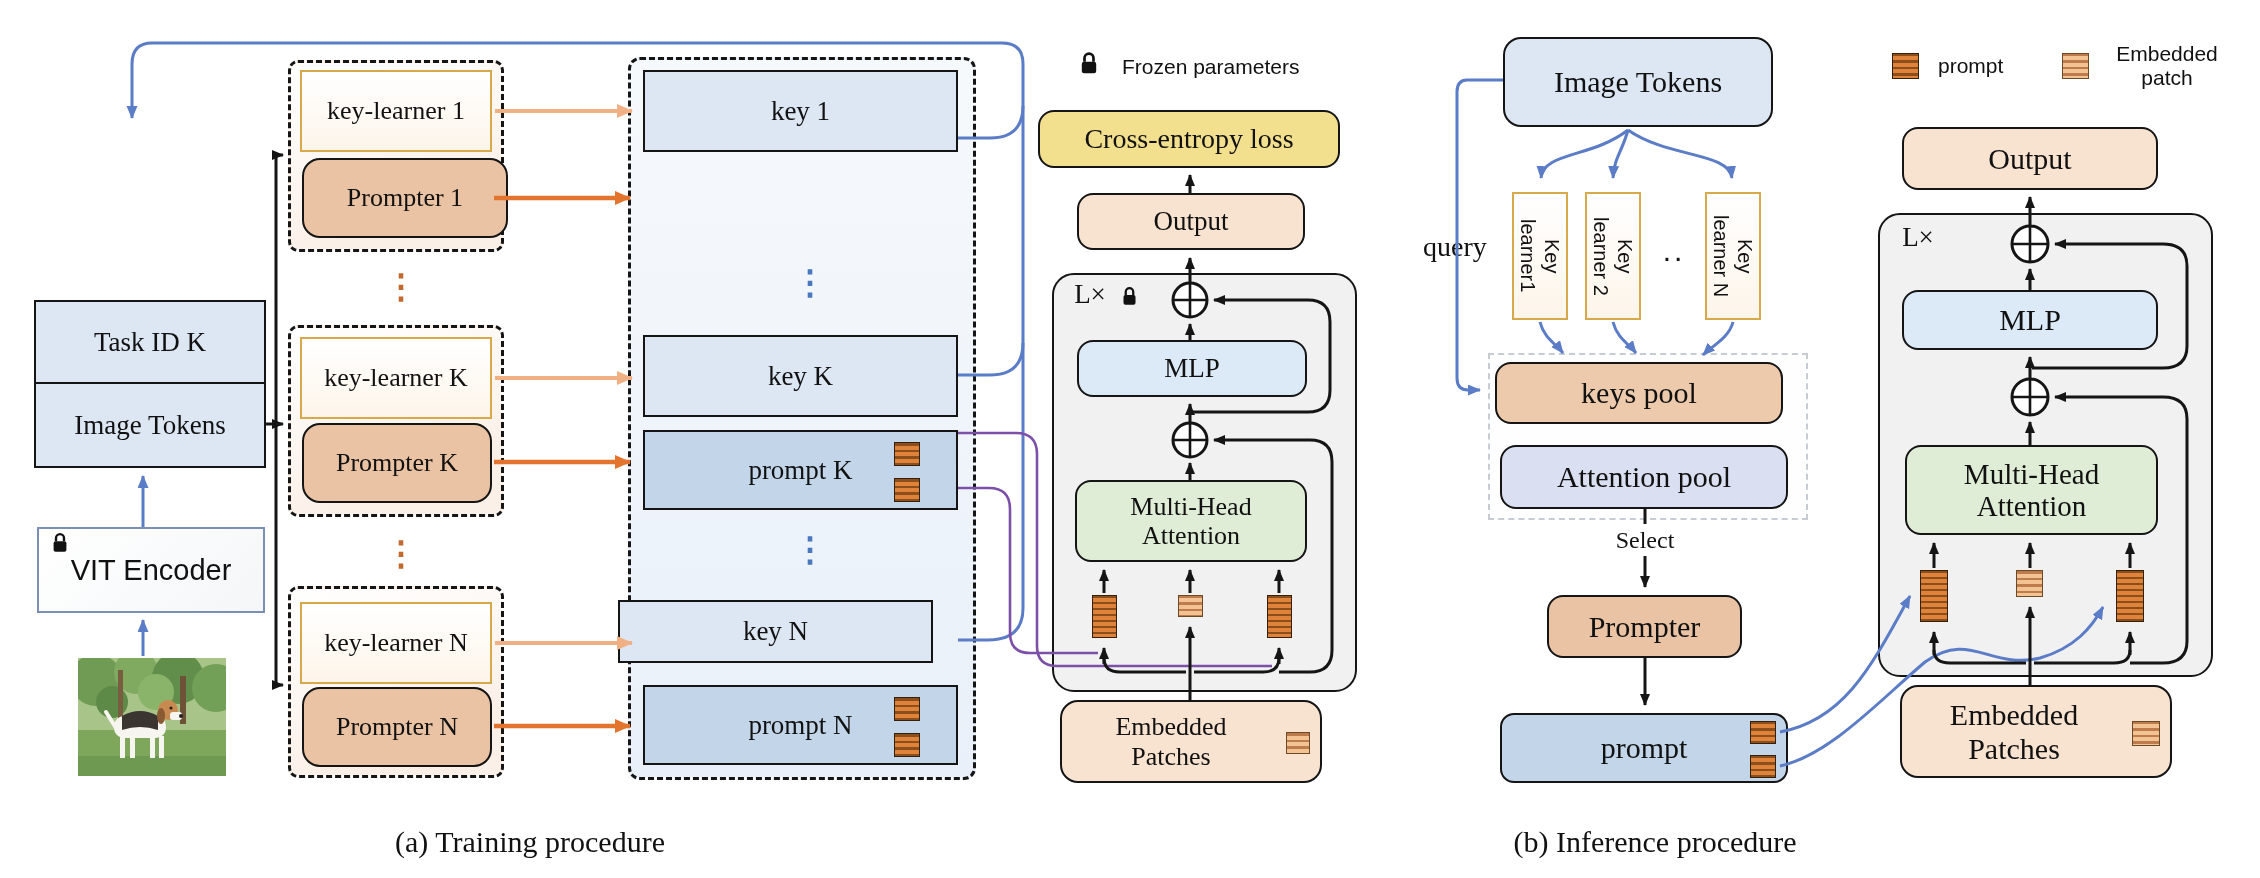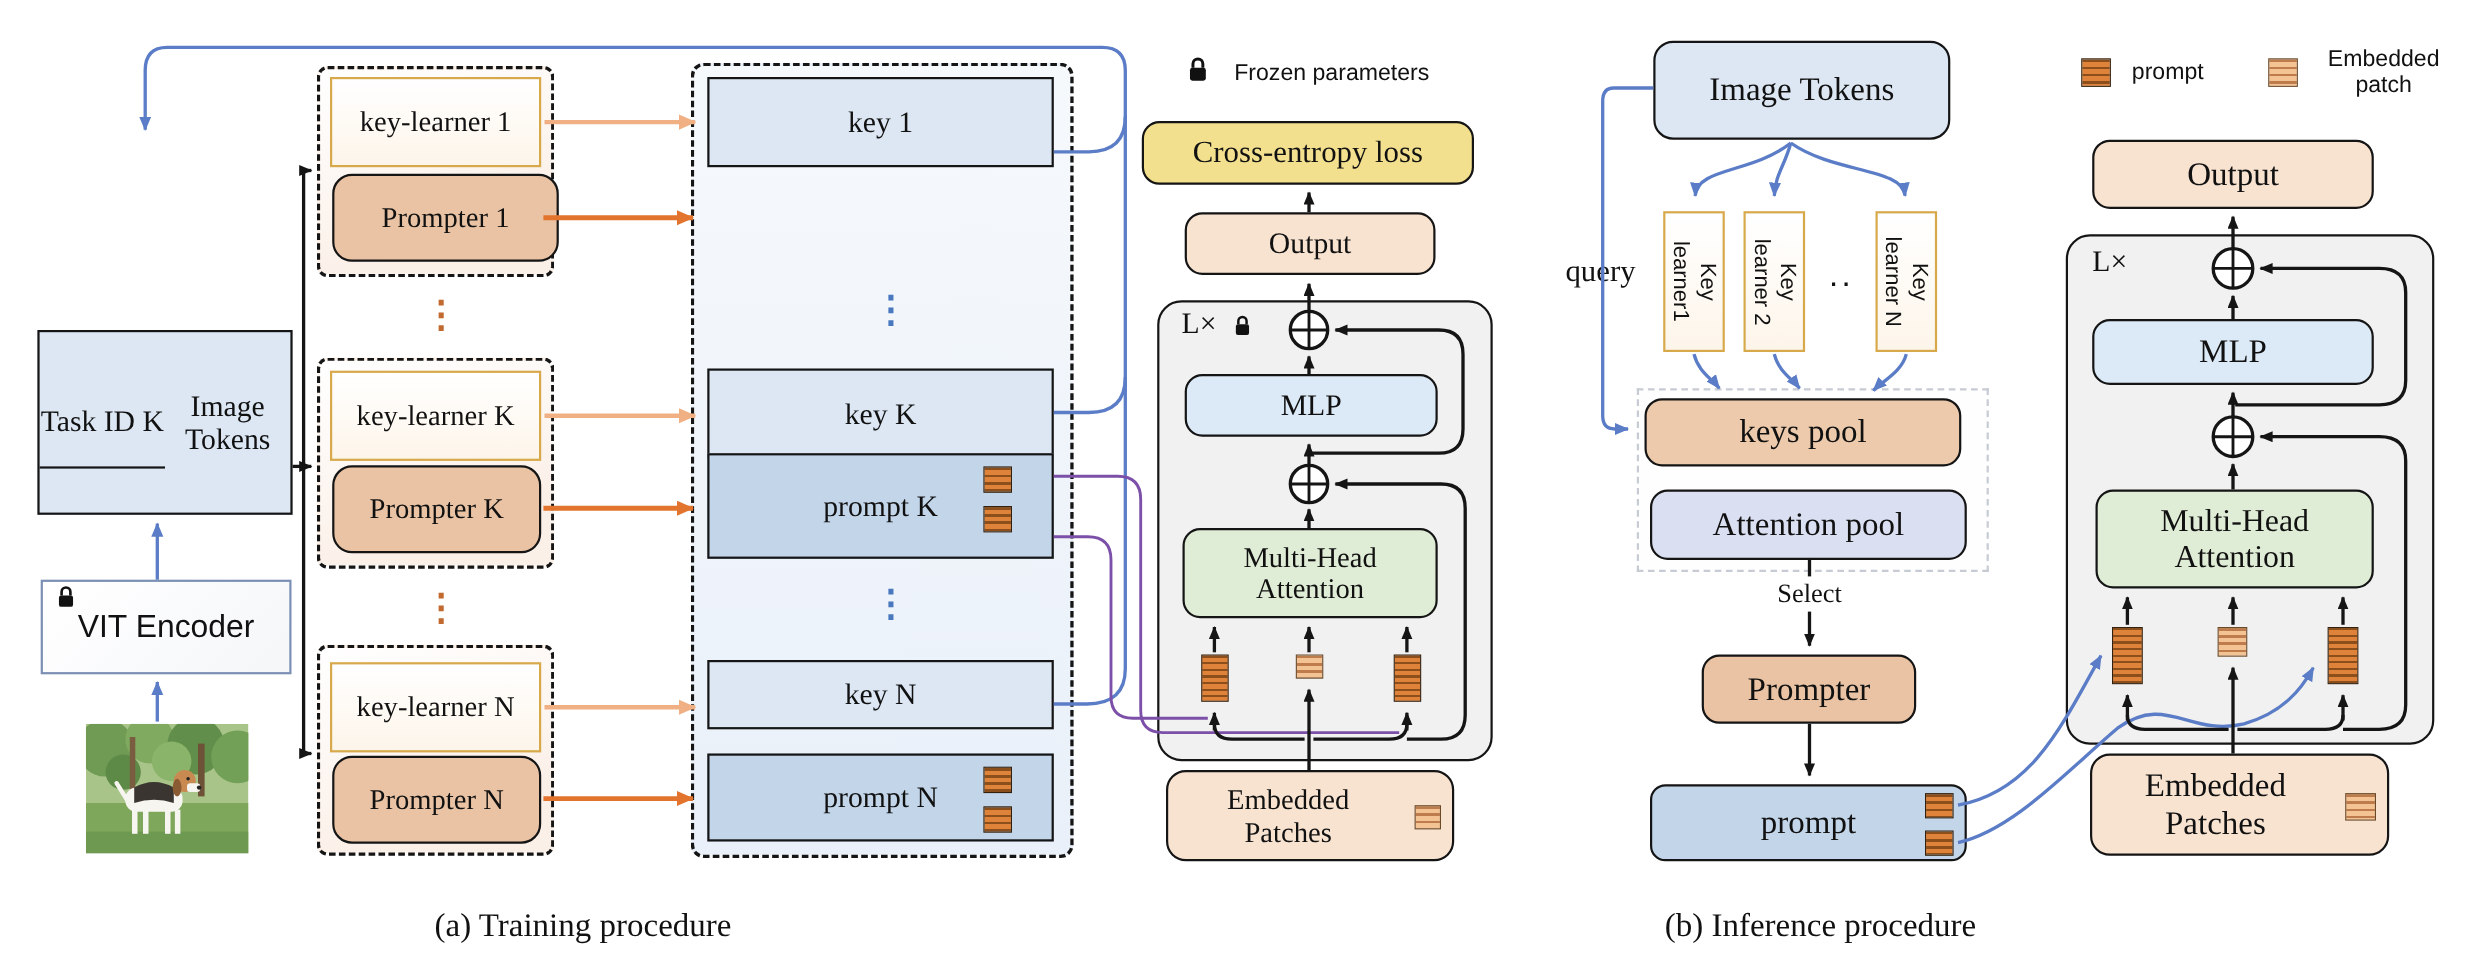--- a/index.html
+++ b/index.html
@@ -170,21 +170,21 @@
       <path class="st-blk" d="M2032,368 H2163 Q2187,368 2187,346 V266 Q2187,244 2163,244 H2055" marker-end="url(#mblk)"></path>
       <path class="st-blk" d="M2130,663 H2163 Q2187,663 2187,641 V419 Q2187,397 2163,397 H2055" marker-end="url(#mblk)"></path>
       <circle class="plus" cx="2030" cy="244" r="18"></circle>
       <path class="st-blk25" d="M2012,244 H2048 M2030,226 V262"></path>
       <circle class="plus" cx="2030" cy="397" r="18"></circle>
       <path class="st-blk25" d="M2012,397 H2048 M2030,379 V415"></path>
     </g>
   </svg>
 
 
-  <div class="box b25 bg-blue1" style="left:34px;top:300px;width:232px;height:168px;padding:0">
+  <div class="box b25 bg-blue1" style="left:34px;top:300px;width:232px;height:168px;flex-direction:column;padding:0">
     <div class="fs27" style="width:100%;height:84px;display:flex;align-items:center;justify-content:center;border-bottom:2.5px solid #151515;box-sizing:border-box">
       <span>Task ID K</span>
     </div>
     <div class="fs27" style="width:100%;height:84px;display:flex;align-items:center;justify-content:center">
       <span>Image Tokens</span>
     </div>
   </div>
 
   <div class="box sans fs29" style="left:37px;top:527px;width:228px;height:86px;background:linear-gradient(135deg,#fff, #F4F6F8);border:2px solid #7A8FB3">
     <span>VIT Encoder</span>
@@ -245,26 +245,26 @@
 
   <div class="vdots" style="left:384px;top:270px;color:#C2692F">⋮</div>
   <div class="vdots" style="left:384px;top:537px;color:#C2692F">⋮</div>
 
   <div class="box b2 bg-blue1 fs27" style="left:643px;top:70px;width:315px;height:82px">
     <span>key 1</span>
     </div>
   <div class="box b2 bg-blue1 fs27" style="left:643px;top:335px;width:315px;height:82px">
     <span>key K</span>
     </div>
-  <div class="box b2 bg-blue2 fs27" style="left:643px;top:412px;width:315px;height:96px">
+  <div class="box b2 bg-blue2 fs27" style="left:643px;top:430px;width:315px;height:80px">
     <span>prompt K</span>
     <i class="hatch" style="left:249px;top:10px;width:26px;height:24px"></i>
     <i class="hatch" style="left:249px;top:46px;width:26px;height:24px"></i>
     </div>
-  <div class="box b2 bg-blue1 fs27" style="left:643px;top:600px;width:315px;height:63px">
+  <div class="box b2 bg-blue1 fs27" style="left:618px;top:600px;width:315px;height:63px">
     <span>key N</span>
     </div>
   <div class="box b2 bg-blue2 fs27" style="left:643px;top:685px;width:315px;height:80px">
     <span>prompt N</span>
     <i class="hatch" style="left:249px;top:10px;width:26px;height:24px"></i>
     <i class="hatch" style="left:249px;top:46px;width:26px;height:24px"></i>
     </div>
 
   <div class="vdots" style="left:793px;top:266px;color:#4A78BE">⋮</div>
   <div class="vdots" style="left:793px;top:533px;color:#4A78BE">⋮</div>

